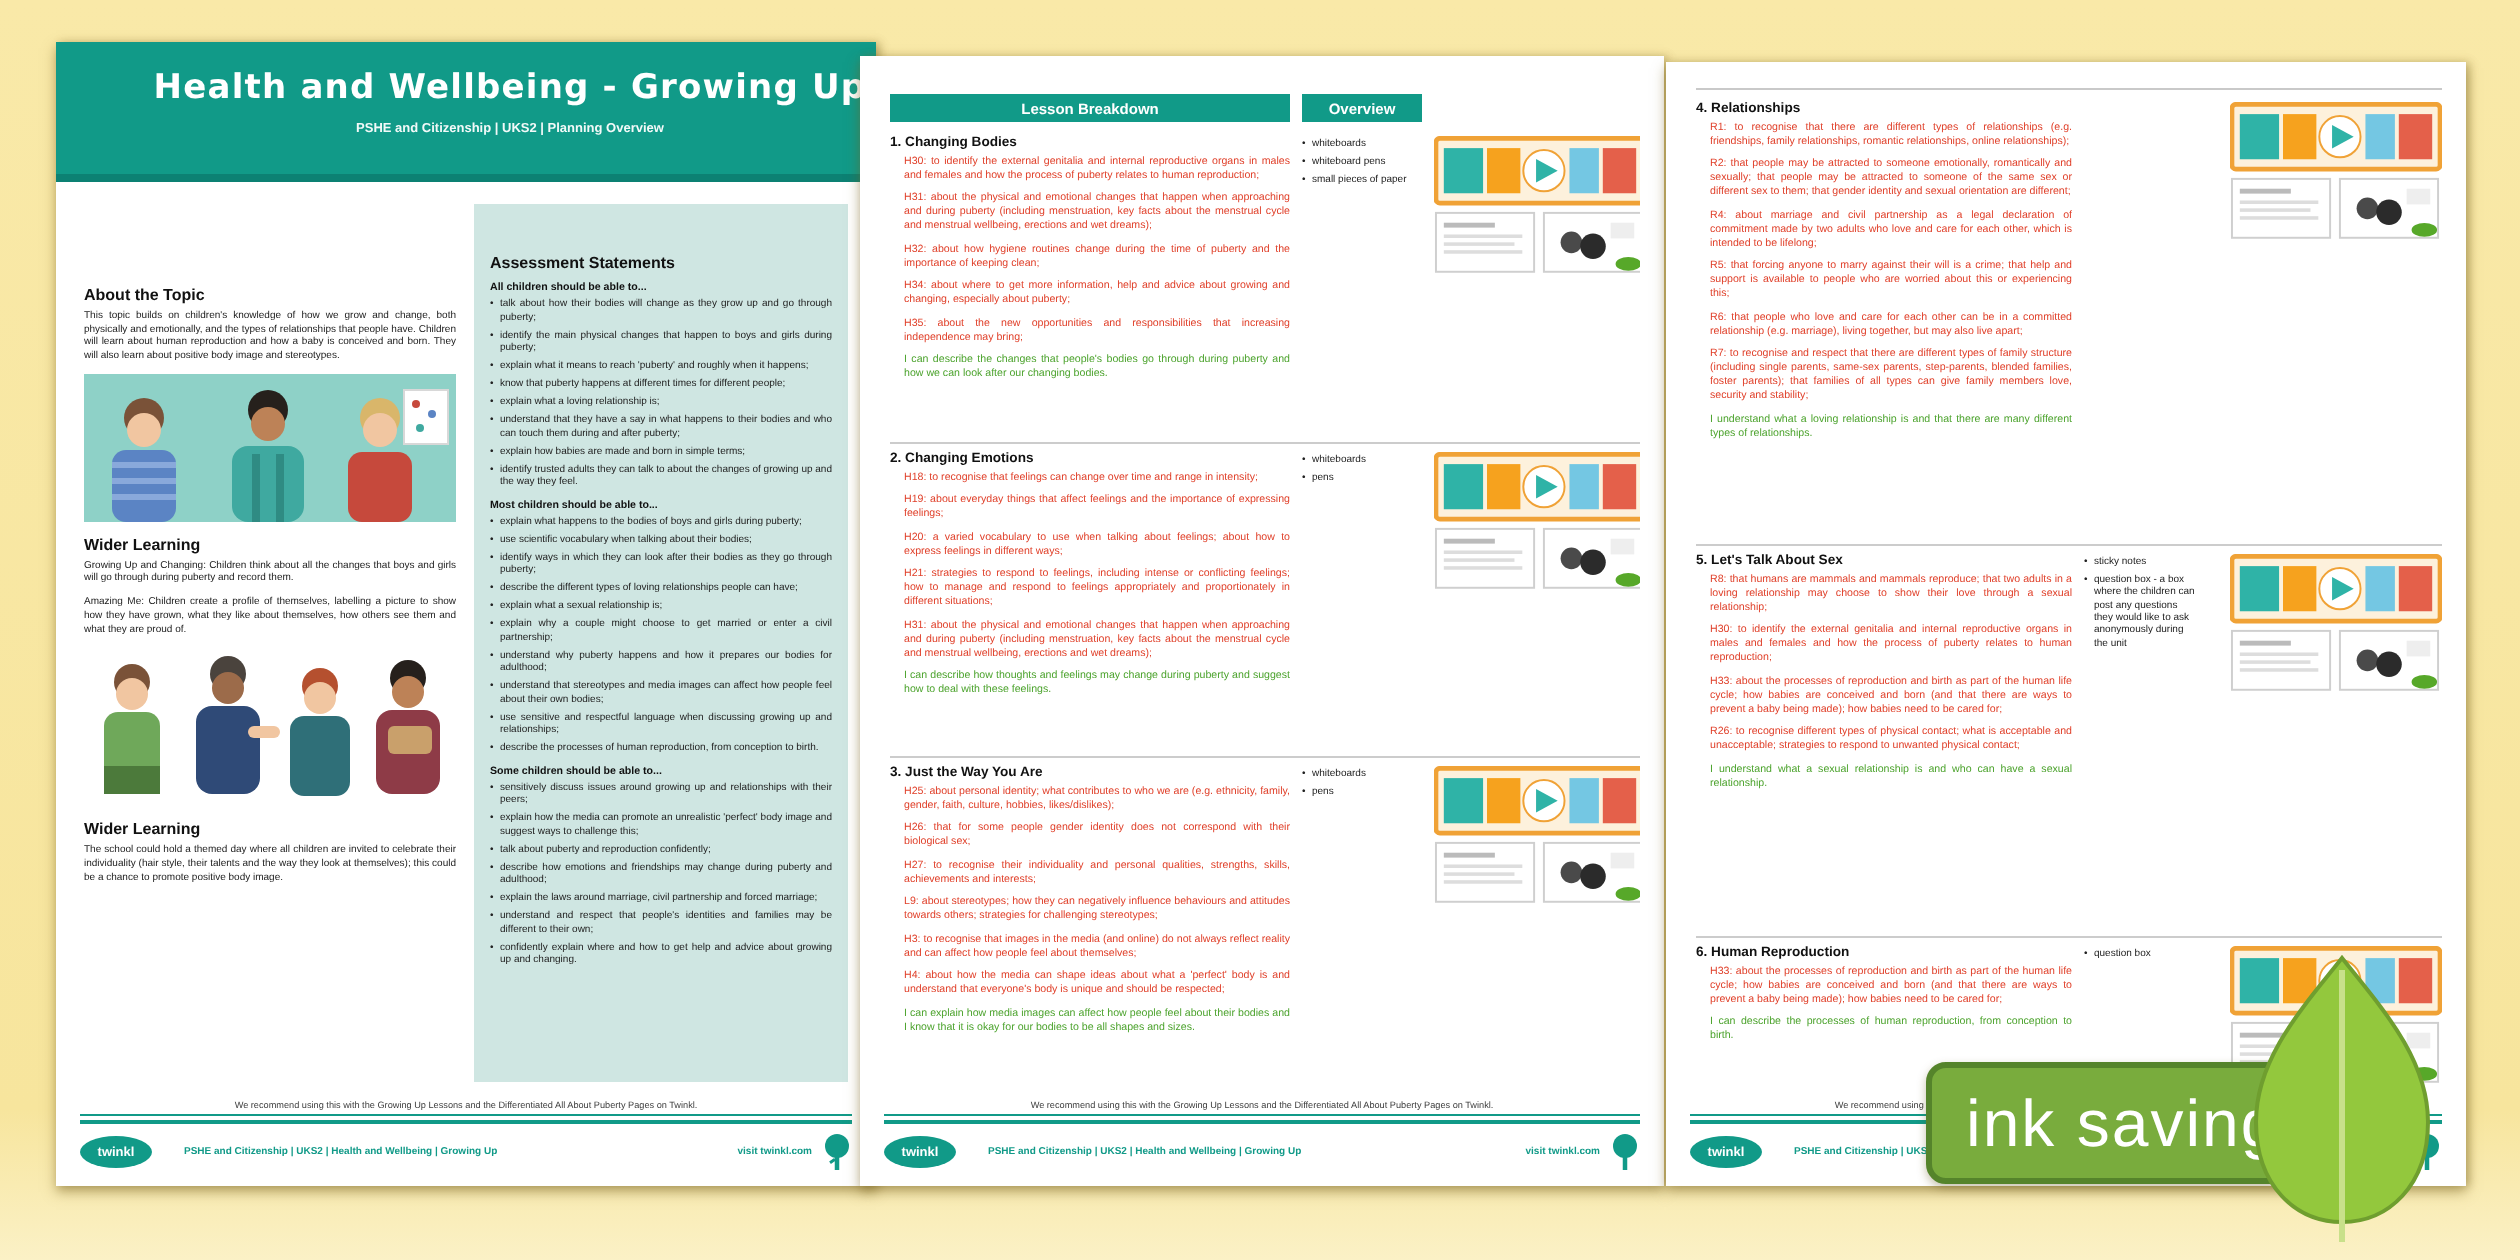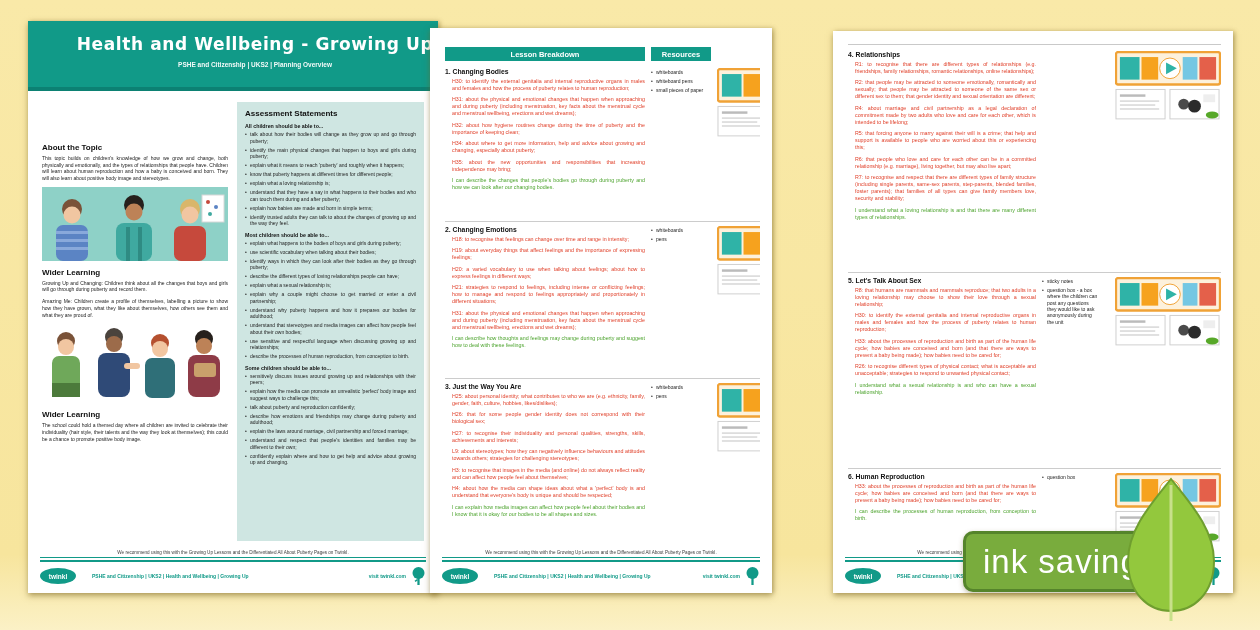--- a/index.html
+++ b/index.html
@@ -2,36 +2,36 @@
 <html><head>
 <meta charset="utf-8">
 <style>
   html,body{margin:0;padding:0;background:#E8D98F;}
   #canvas{position:relative;width:1260px;height:630px;overflow:hidden;
           background:linear-gradient(180deg,#F9E9A8 0%,#F7E59D 88%,#FBF1C6 100%);
           font-family:"Liberation Sans",sans-serif;}
   .page{position:absolute;background:#fff;
         box-shadow:0 3px 6px rgba(122,100,32,.5),2px 0 4px rgba(122,100,32,.3);}
   #page1{left:28px;top:21px;width:410px;height:572px;}
-  #page2{left:430px;top:28px;width:342px;height:565px;}
+  #page2{left:430px;top:28px;width:402px;height:565px;}
   #page3{left:833px;top:31px;width:400px;height:562px;}
 
   
   .p1-header{position:absolute;left:0;right:0;top:0;height:66px;background:#119A88;
              border-bottom:4px solid #0C8173;text-align:center;color:#fff;padding-left:44px;}
   .p1-title{font-family:"DejaVu Sans",sans-serif;font-weight:bold;font-size:17px;
             letter-spacing:.6px;padding-top:13px;}
   .p1-sub{font-size:6.5px;font-weight:bold;margin-top:7px;opacity:.95;}
   .p1-body{position:absolute;top:81px;left:14px;right:14px;bottom:52px;display:flex;gap:9px;}
   .p1-left{width:186px;flex:none;margin-top:41px;}
   h3.sec{font-size:8px;font-weight:bold;color:#111;margin:0 0 3px;}
   p.small{font-size:5px;line-height:1.34;color:#222;text-align:justify;margin:0 0 5px;}
   .illu{width:186px;height:74px;margin:2px 0 7px;display:block;}
   .illu2{height:80px;}
-  .assess{flex:1;background:#CFE6E2;padding:7px 8px 6px;overflow:hidden;}
+  .assess{flex:1;background:#CFE6E2;padding:25px 8px 6px;overflow:hidden;}
   .grp-label{font-size:5.3px;font-weight:bold;color:#111;margin:5px 0 2px;}
   .assess ul{margin:0;padding:0;list-style:none;}
   .assess li{font-size:5px;line-height:1.3;color:#222;margin-bottom:2.5px;
              padding-left:5px;position:relative;text-align:justify;}
   .assess li::before{content:"\2022";position:absolute;left:0;top:0;}
 
   
   .thead{position:absolute;top:19px;left:15px;right:12px;height:14px;display:flex;gap:6px;}
   .th{background:#119A88;color:#fff;font-weight:bold;font-size:7.5px;
       display:flex;align-items:center;justify-content:center;}
@@ -196,21 +196,21 @@
               </g>
             </svg>
         </span>
       </div>
     </footer>
   </section>
 
   <section class="page" id="page2">
     <div class="thead">
       <div class="th th-lessons">Lesson Breakdown</div>
-      <div class="th th-res">Resources</div>
+      <div class="th th-res">Overview</div>
     </div>
     <div class="lessons" id="lessons-p2">
         <div class="lrow" style="min-height: 158px;">
           <div class="lmain">
             <div class="ltitle">1. Changing Bodies</div>
             <p class="lobj">H30: to identify the external genitalia and internal reproductive organs in males and females and how the process of puberty relates to human reproduction;</p>
             <p class="lobj">H31: about the physical and emotional changes that happen when approaching and during puberty (including menstruation, key facts about the menstrual cycle and menstrual wellbeing, erections and wet dreams);</p>
             <p class="lobj">H32: about how hygiene routines change during the time of puberty and the importance of keeping clean;</p>
             <p class="lobj">H34: about where to get more information, help and advice about growing and changing, especially about puberty;</p>
             <p class="lobj">H35: about the new opportunities and responsibilities that increasing independence may bring;</p>

